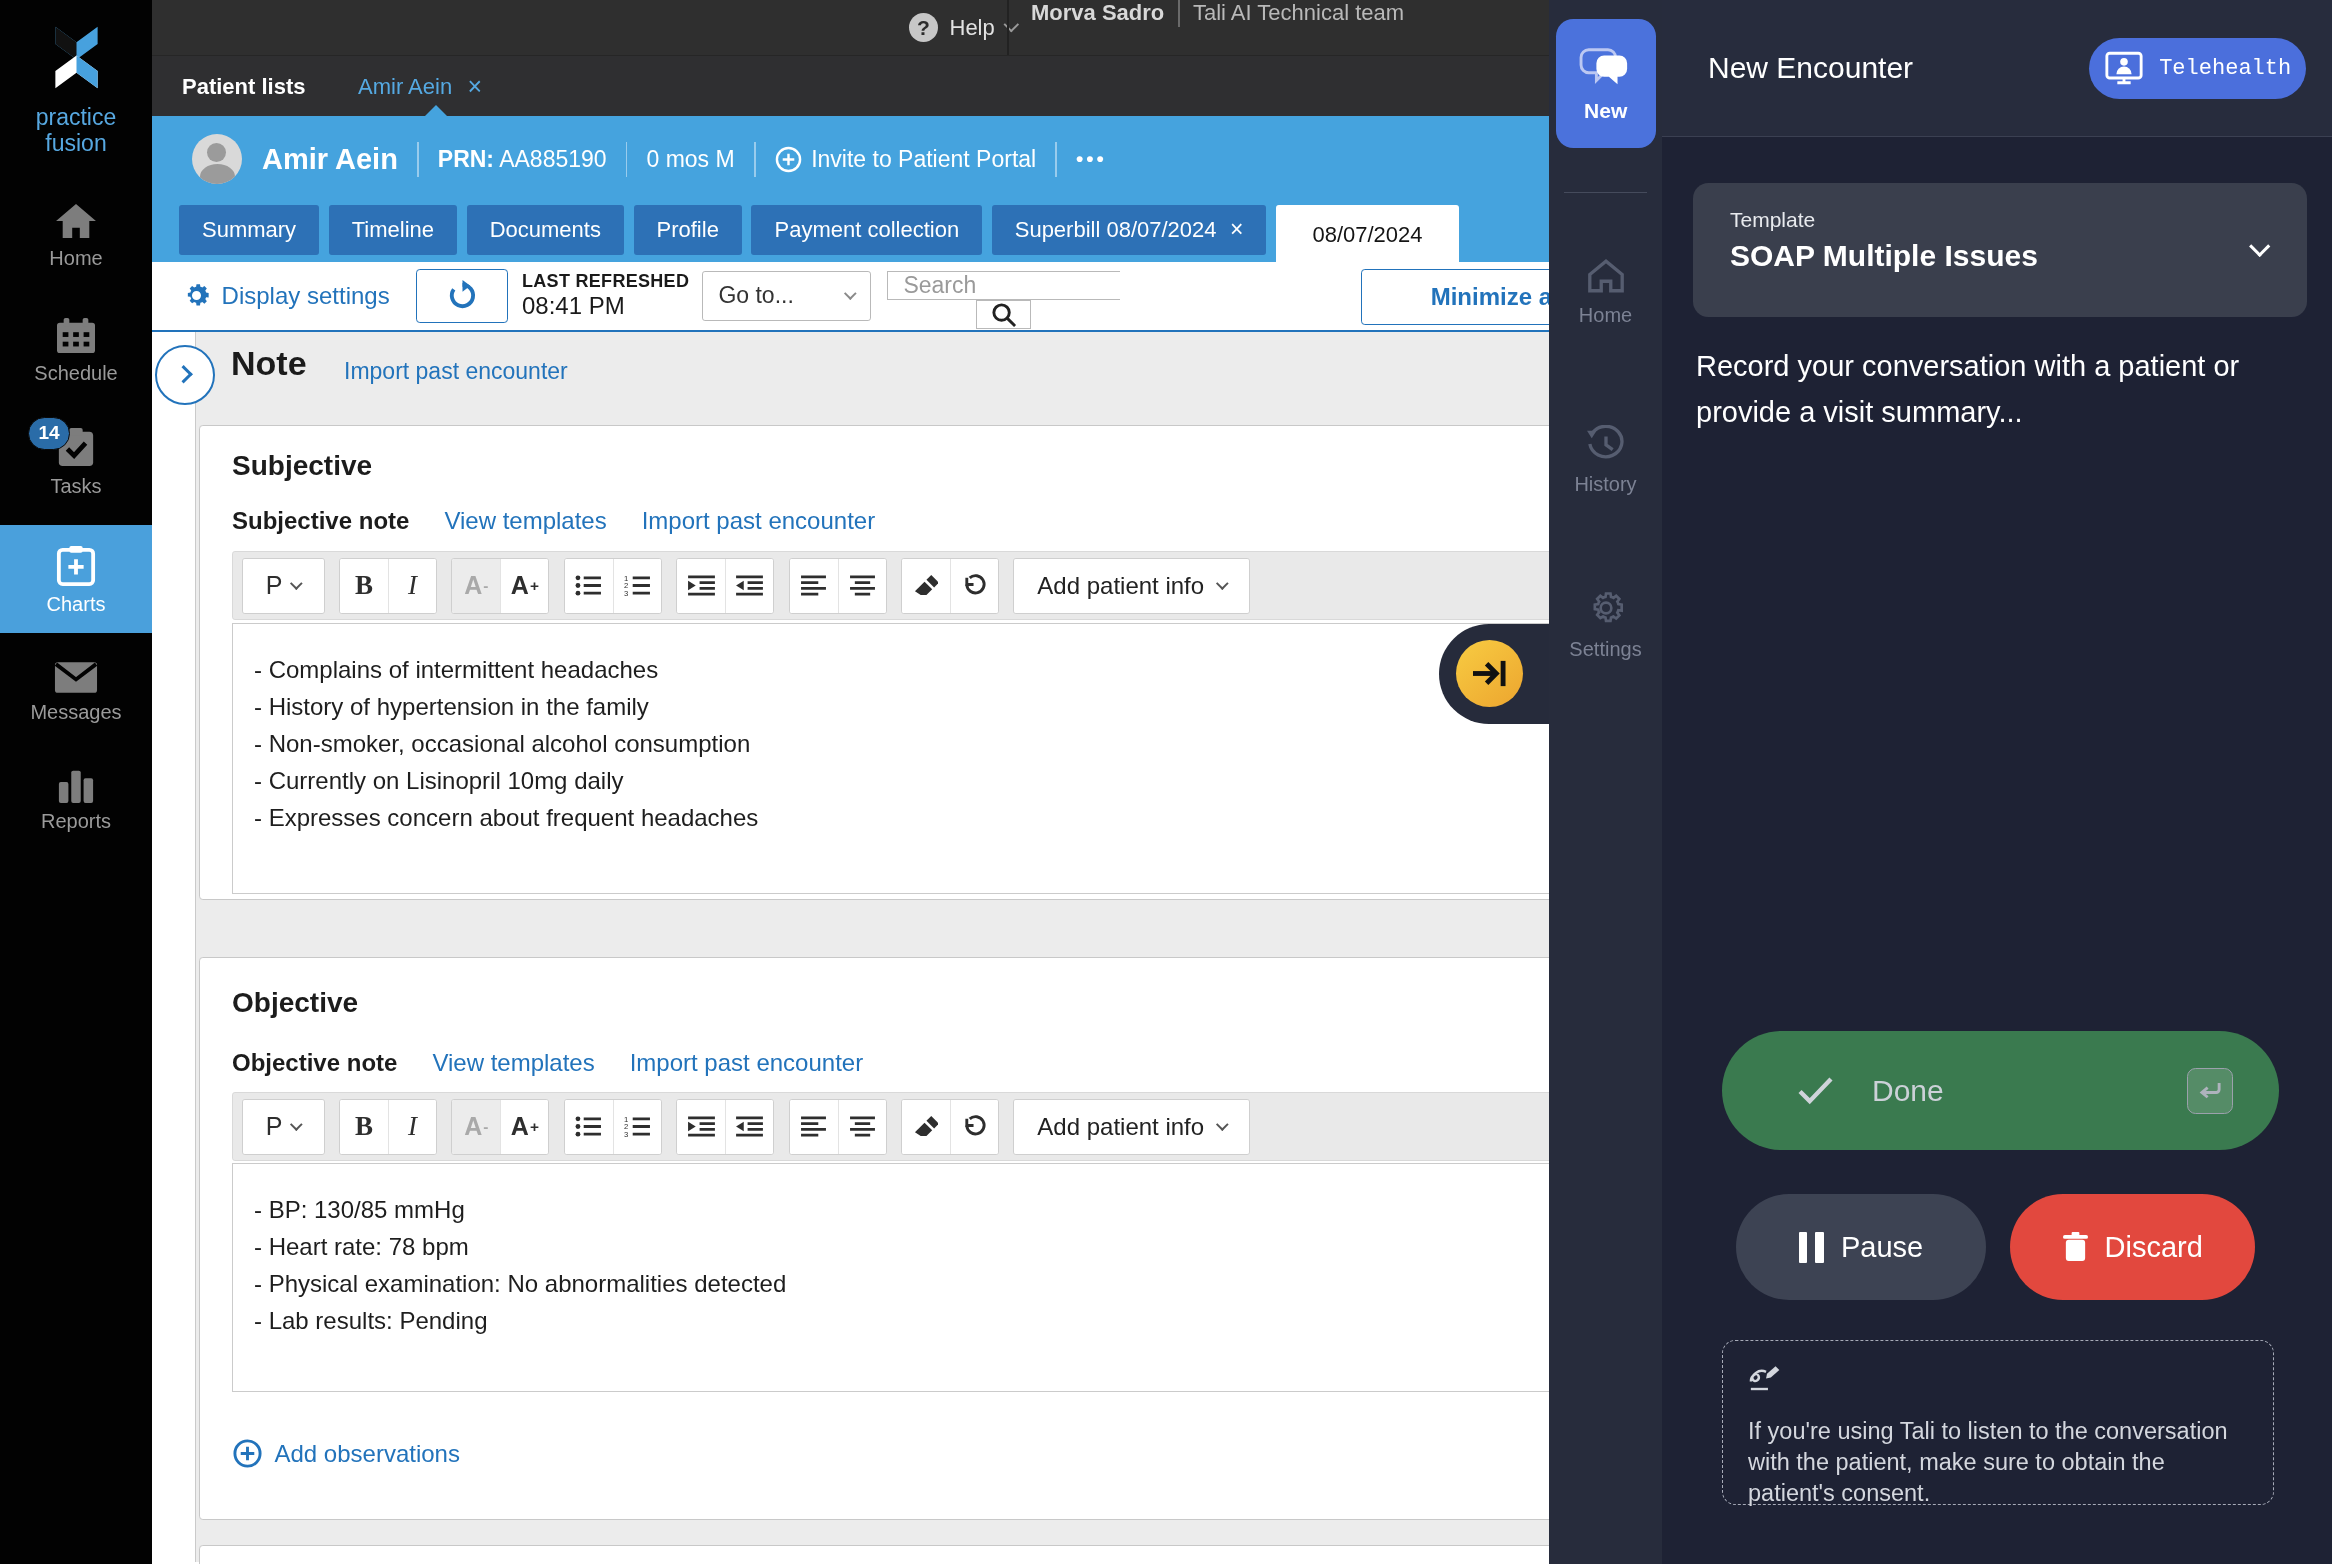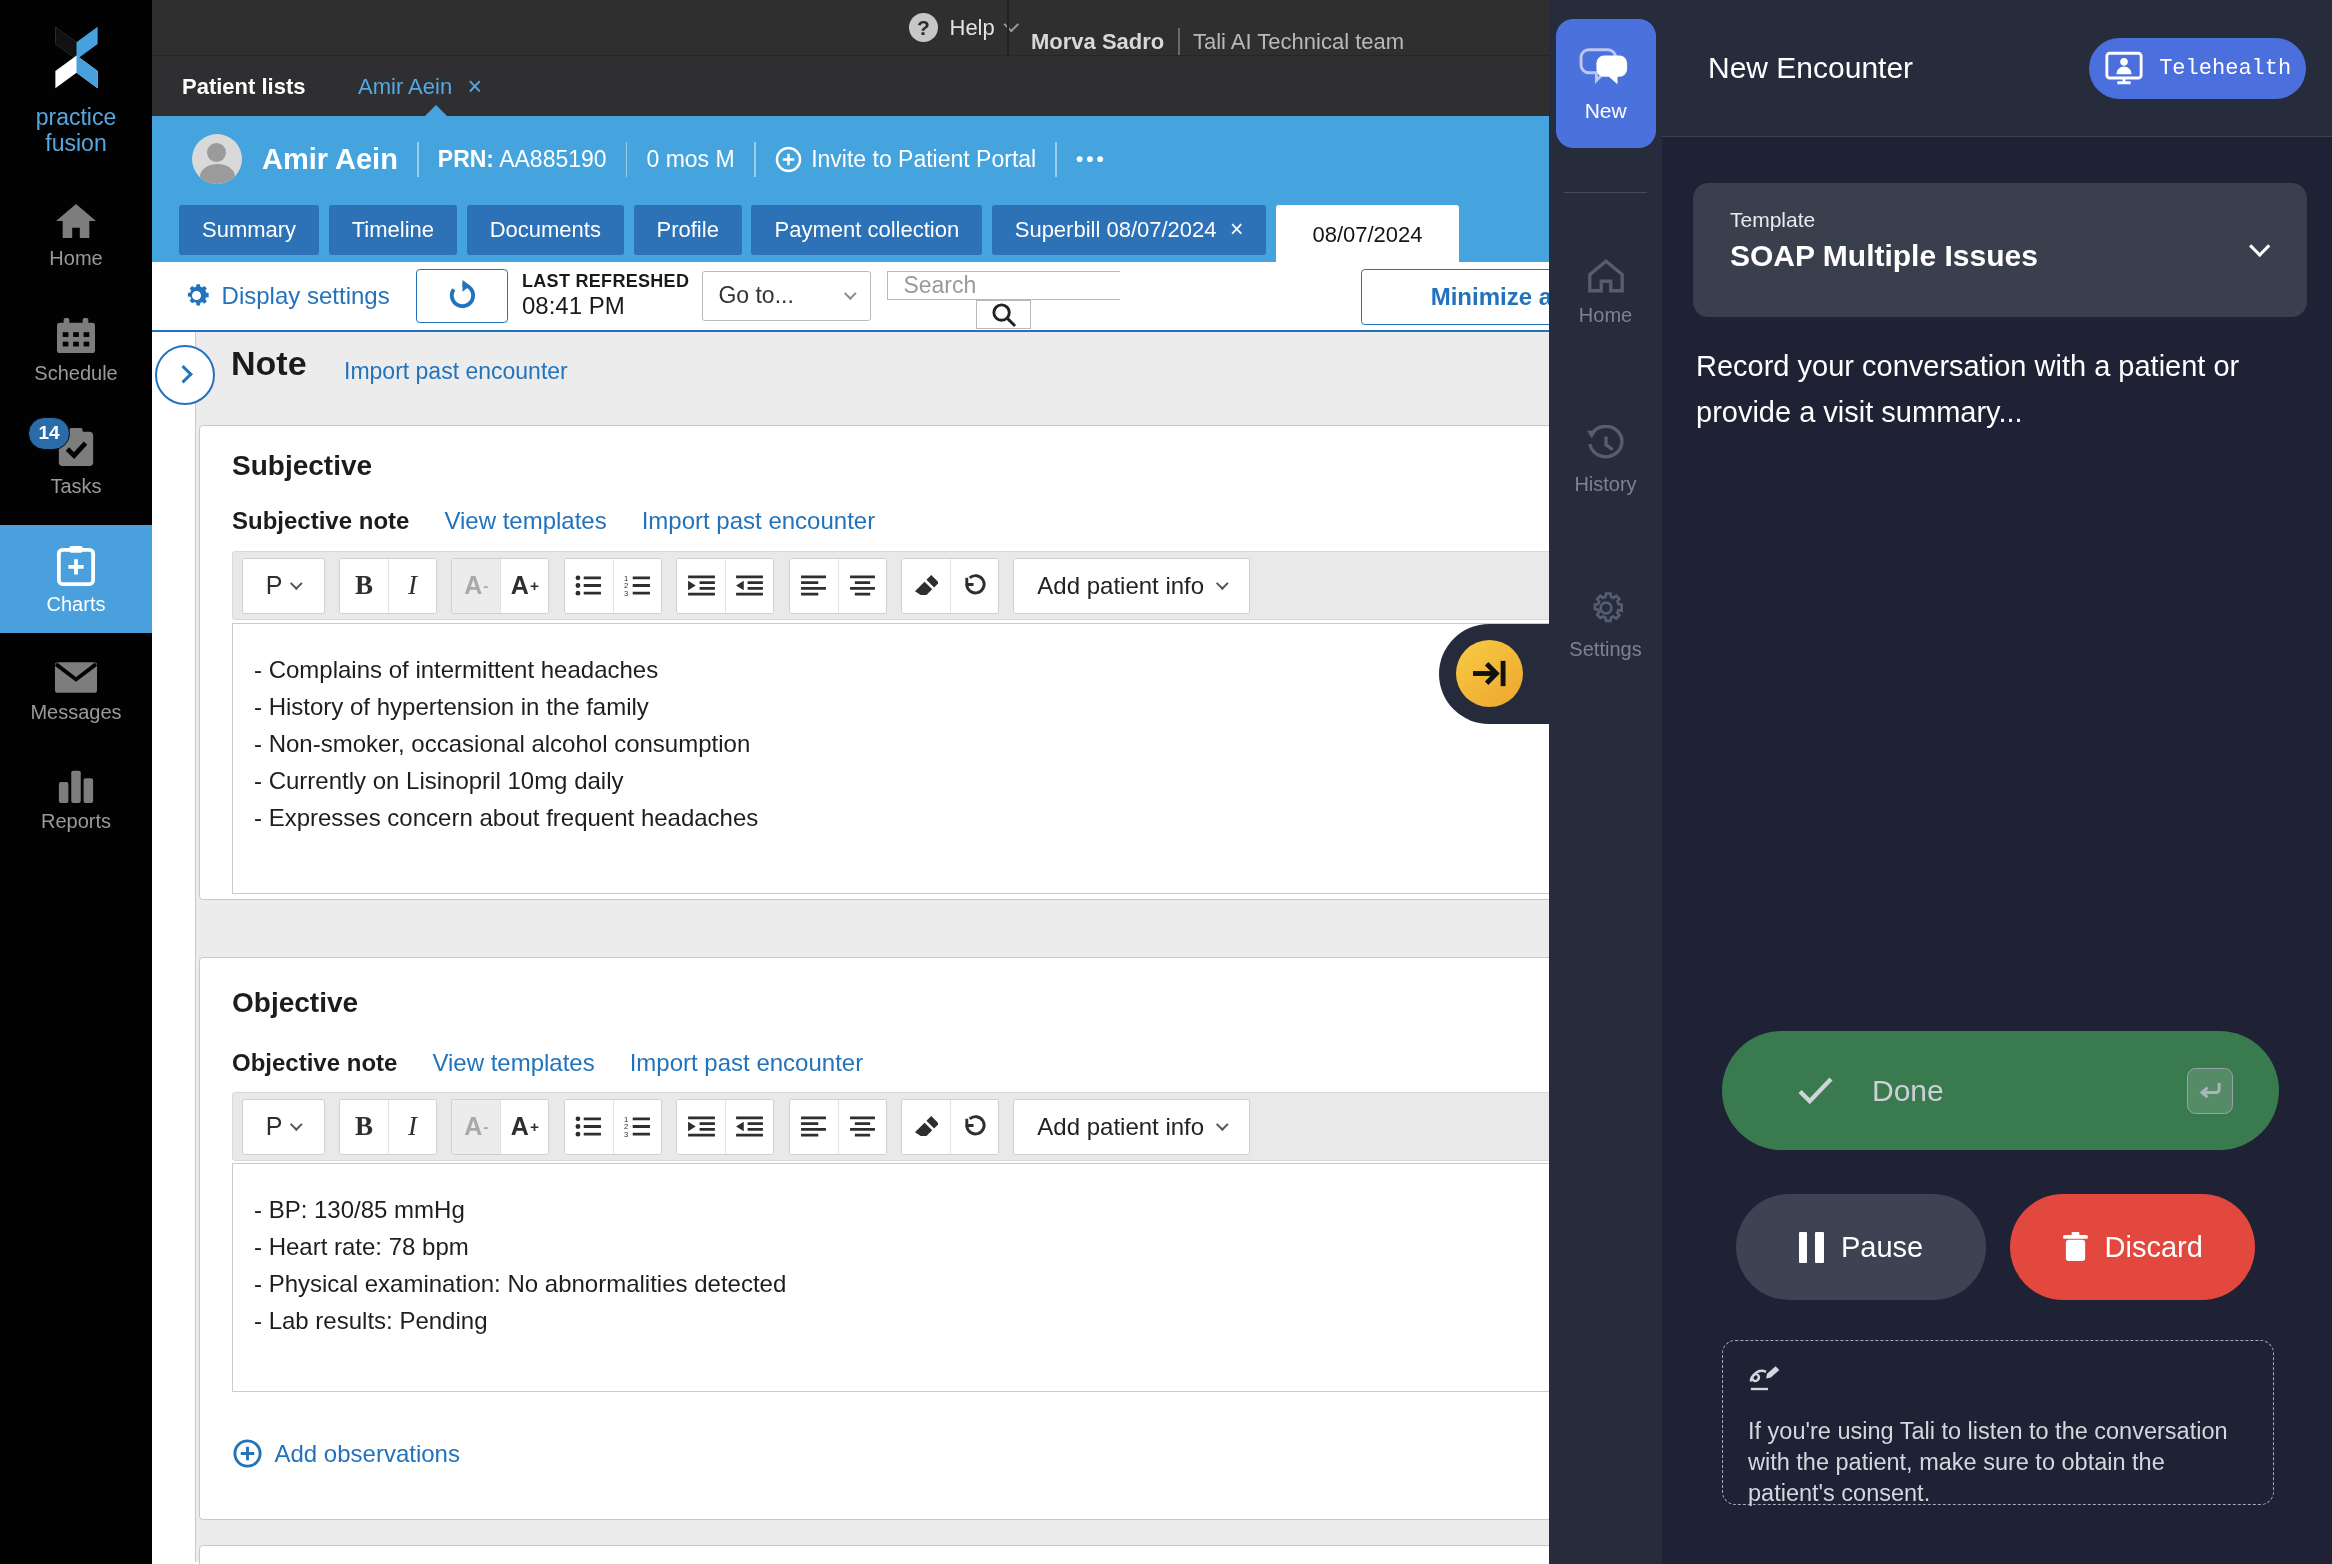--- a/index.html
+++ b/index.html
@@ -22,21 +22,21 @@
   
   .main { position:absolute; left:152px; top:0; width:1825px; height:1564px; }
 
   .topbar { position:relative; height:55px; background:#2f2f2f; }
   .topbar-cluster { position:absolute; left:757px; top:0; height:55px; display:flex; align-items:center; gap:11.5px; }
   .q-circle { width:29px; height:29px; border-radius:50%; background:#c7c7c7; color:#2b2b2b; font-weight:bold; font-size:21px;
     display:flex; align-items:center; justify-content:center; }
   .help-label { color:#e3e3e3; font-size:22px; }
   .chev { display:inline-block; width:10.6px; height:10.6px; border-right:2.9px solid currentColor; border-bottom:2.9px solid currentColor; transform:rotate(45deg); }
   .topbar-divider { position:absolute; left:855px; top:0; height:55px; width:1.9px; background:#222; }
-  .user-cluster { position:absolute; left:879px; top:0; height:55px; display:flex; align-items:flex-end; gap:13.4px; }
+  .user-cluster { position:absolute; left:879px; top:0; height:55px; display:flex; align-items:flex-start; gap:13.4px; }
   .user-name { color:#d8d8d8; font-size:22px; font-weight:600; }
   .thin-sep { width:1.9px; height:27px; background:#6a6a6a; }
   .org-name { color:#b9b9b9; font-size:22px; }
 
   .tabrow { position:relative; height:61px; background:#2f2f31; border-top:1px solid #262626; }
   .browser-tab { position:absolute; top:0; height:61px; display:flex; align-items:center; gap:15.4px; cursor:pointer; }
   .tab-patient-lists { left:30px; color:#fff; font-size:22px; font-weight:bold; }
   .tab-amir { left:206px; color:#55a9e2; font-size:22px; }
   .tab-close { font-size:25px; color:#55a9e2; }
   .tab-caret { position:absolute; left:273px; bottom:0; width:0; height:0;
@@ -117,21 +117,21 @@
   
   .panel-handle { position:absolute; left:1439px; top:624px; width:163px; height:100px; background:#262b3b; border-radius:50px; z-index:40; }
   .handle-circle { position:absolute; left:17.3px; top:16.3px; width:67px; height:67px; border-radius:50%;
     background:linear-gradient(140deg,#f8cc42,#eca52f); display:flex; align-items:center; justify-content:center; cursor:pointer; }
 
   
   .tali { position:absolute; left:1549px; top:0; width:784px; height:1564px; z-index:50; }
   .tali-rail { position:absolute; left:0; top:0; width:113px; height:100%; background:#272c3c; }
   .rail-new { position:absolute; left:6.7px; top:19px; width:100px; height:129px; background:#4b72dc; border-radius:17.3px;
     display:flex; flex-direction:column; align-items:center; justify-content:center; gap:7.7px; cursor:pointer; }
-  .rail-new-label { color:#fff; font-size:21px; font-weight:normal; }
+  .rail-new-label { color:#fff; font-size:21px; font-weight:bold; }
   .rail-divider { position:absolute; left:15.4px; right:15.4px; top:192px; height:1px; background:#454b5c; }
   .rail-item { position:absolute; width:100%; display:flex; flex-direction:column; align-items:center; gap:9.6px; color:#7c8294; font-size:20px; cursor:pointer; }
 
   .tali-panel { position:absolute; left:113px; top:0; width:671px; height:100%; background:#1e2234; }
   .tp-header { position:absolute; top:0; left:0; right:0; height:137px; background:#272c3d; border-bottom:1px solid #3b4052;
     display:flex; align-items:center; justify-content:space-between; padding:0 27px 0 46px; }
   .tp-title { color:#fff; font-size:30px; }
   .telehealth-btn { width:217px; height:61px; border-radius:31px; background:#4b6fdc; color:#fff; font-size:22px;
     display:flex; align-items:center; justify-content:center; gap:15.4px; cursor:pointer;font-family:Liberation Mono, monospace; }
 

